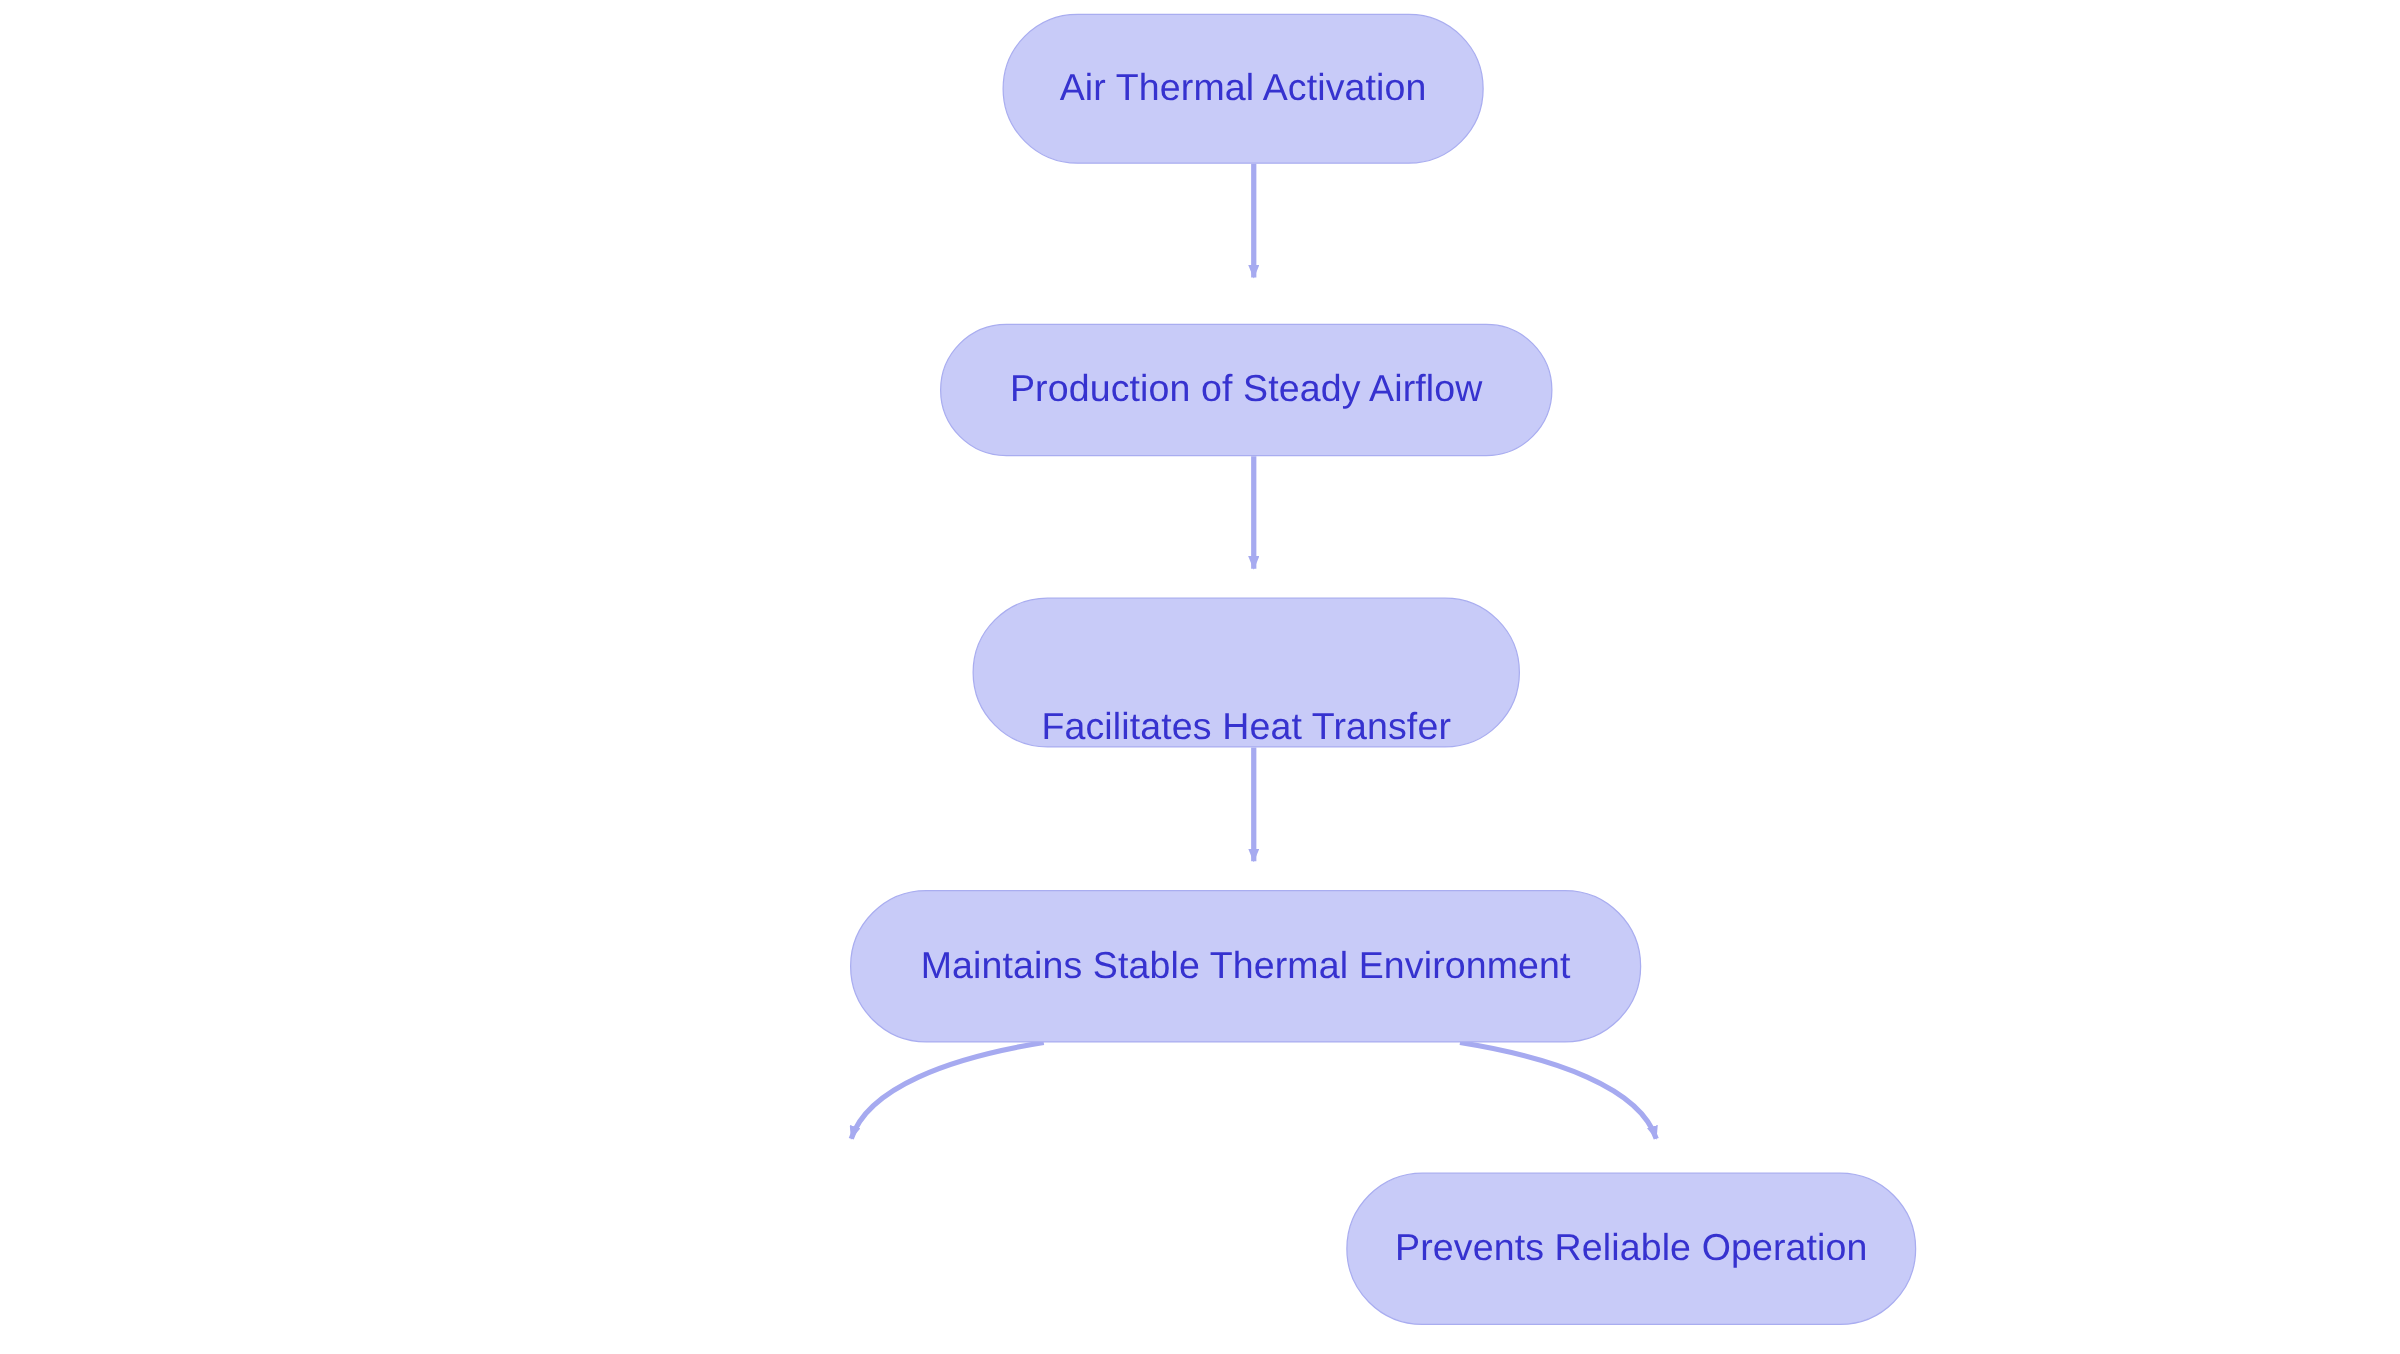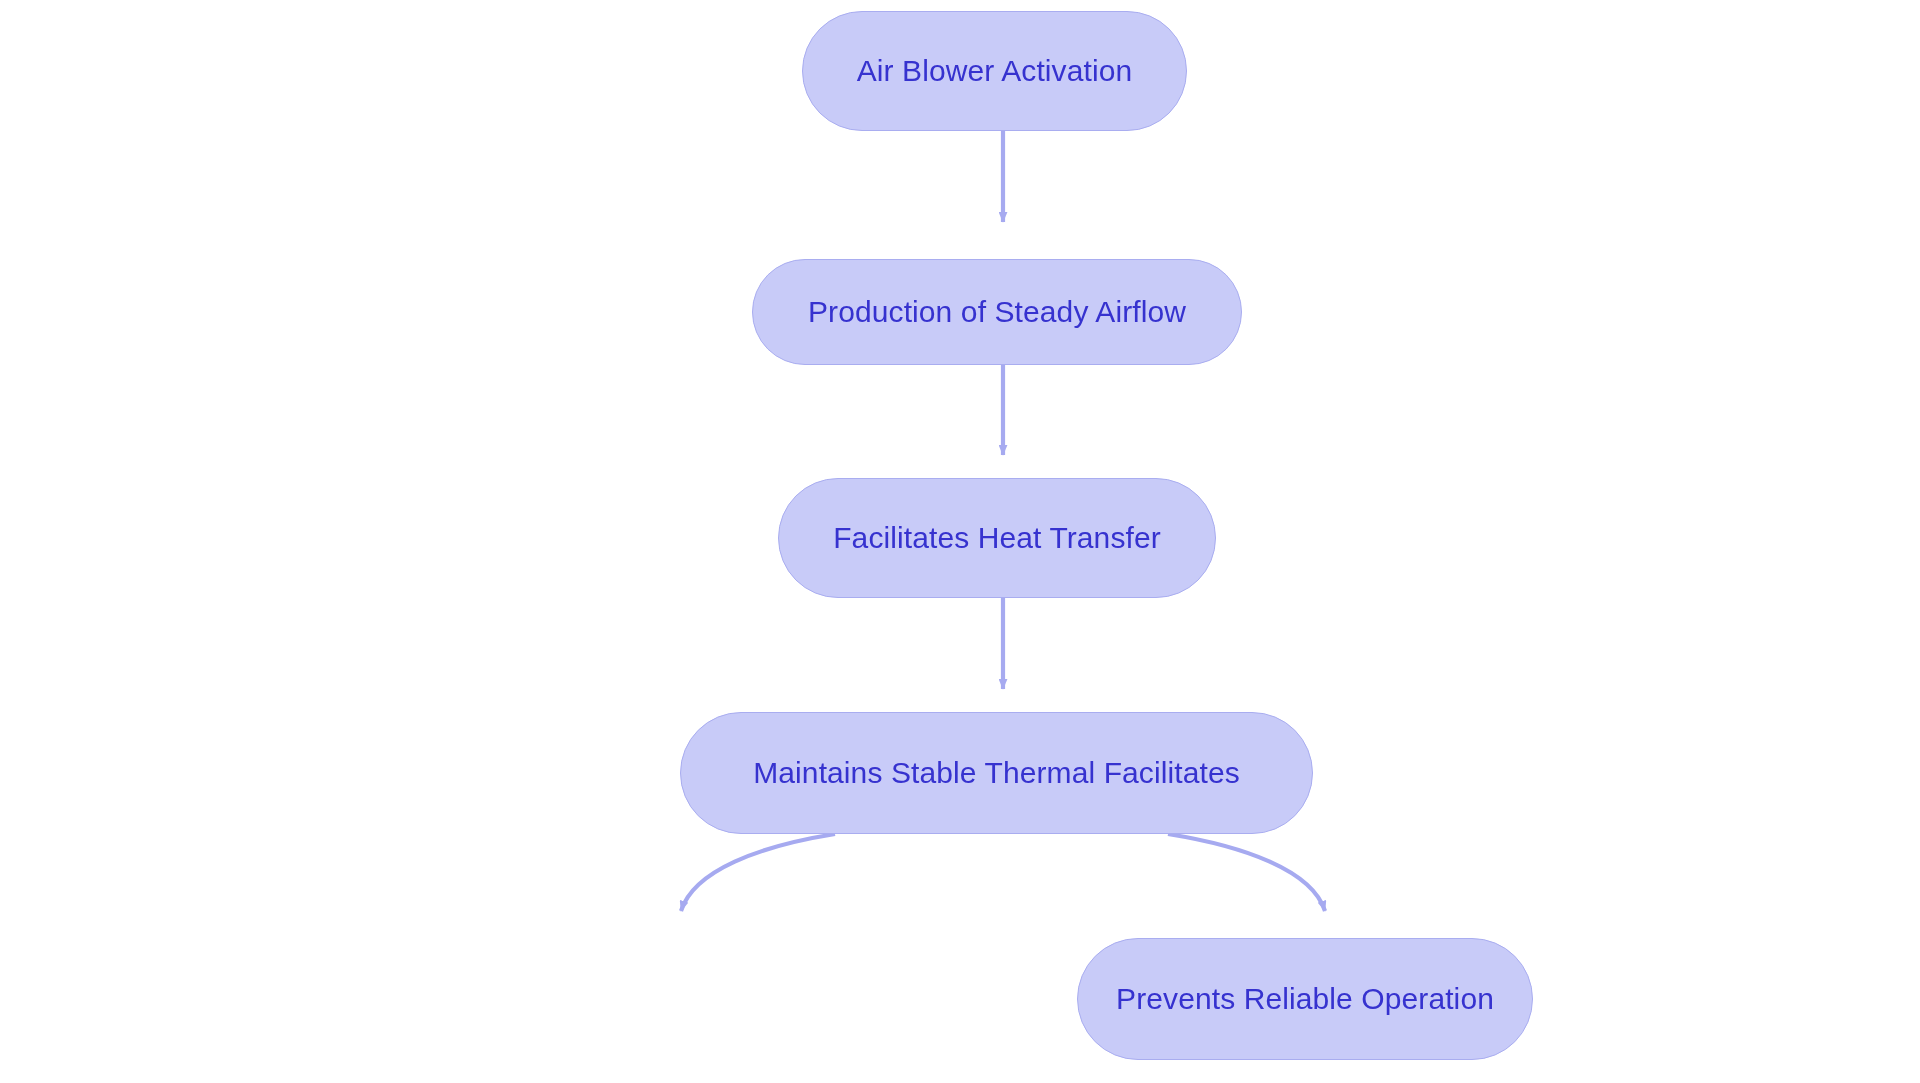--- a/index.html
+++ b/index.html
@@ -42,21 +42,21 @@
     white-space: nowrap;
     font-family: "Liberation Sans", sans-serif;
   }
   .flow-node .node-label {
     display: block;
     line-height: 1;
     padding: 0 10px;
   }
   #node-1 { left: 802px; top: 11px;  width: 385px; height: 120px; }
   #node-2 { left: 752px; top: 245px; width: 490px; height: 106px; margin-top: 14px; }
-  #node-3 { left: 778px; top: 478px; width: 438px; height: 120px; }
+  #node-3 { left: 778px; top: 478px; width: 438px; height: 120px; align-items: flex-end; }
   #node-4 { left: 680px; top: 712px; width: 633px; height: 122px; }
   #node-5 { left: 388px; top: 938px; width: 585px; height: 122px; }
   #node-6 { left: 1077px; top: 938px; width: 456px; height: 122px; }
 </style>
 </head>
 <body>
 
 <div id="flowchart-canvas">
 
   <svg id="edge-layer" viewBox="0 0 1920 1083" xmlns="http://www.w3.org/2000/svg">
@@ -69,33 +69,33 @@
     <g fill="none" stroke="#a6aaf0" stroke-width="4.2" stroke-linecap="butt">
       <path d="M1003,131 L1003,222" marker-end="url(#arrowhead)"></path>
       <path d="M1003,365 L1003,455" marker-end="url(#arrowhead)"></path>
       <path d="M1003,598 L1003,689" marker-end="url(#arrowhead)"></path>
       <path d="M835,834 C760,846 694,870 681,911" marker-end="url(#arrowhead)"></path>
       <path d="M1168,834 C1243,846 1312,870 1325,911" marker-end="url(#arrowhead)"></path>
     </g>
   </svg>
 
   <div class="flow-node" id="node-1">
-    <span class="node-label">Air Blower Activation</span>
+    <span class="node-label">Air Thermal Activation</span>
   </div>
 
   <div class="flow-node" id="node-2">
     <span class="node-label">Production of Steady Airflow</span>
   </div>
 
   <div class="flow-node" id="node-3">
     <span class="node-label">Facilitates Heat Transfer</span>
   </div>
 
   <div class="flow-node" id="node-4">
-    <span class="node-label">Maintains Stable Thermal Facilitates</span>
+    <span class="node-label">Maintains Stable Thermal Environment</span>
   </div>
 
 
   <div class="flow-node" id="node-6">
     <span class="node-label">Prevents Reliable Operation</span>
   </div>
 
 </div>
 
 </body></html>

